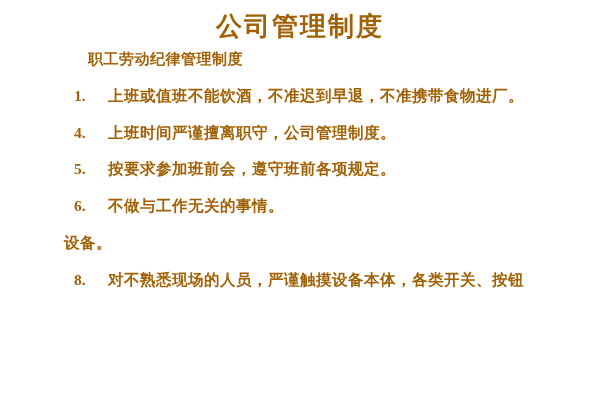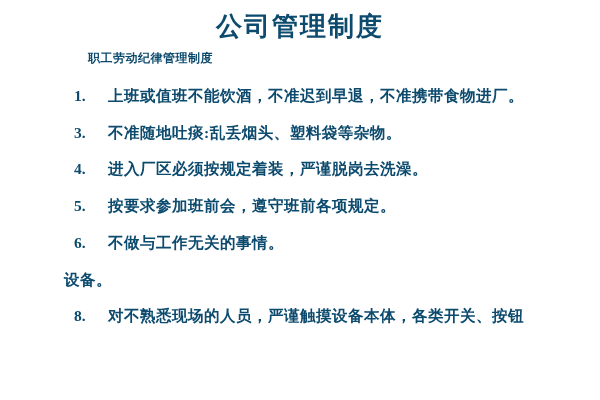--- a/index.html
+++ b/index.html
@@ -1,40 +1,40 @@
 <!DOCTYPE html>
 <html><head>
 <meta charset="utf-8">
 <style>
   html, body { margin: 0; padding: 0; }
   .page {
     position: relative;
     width: 600px;
     height: 400px;
     background: #ffffff;
-    color: #0c4a6e;
+    color: #a16207;
     overflow: hidden;
     font-family: "Liberation Serif", "DejaVu Serif", serif;
     font-weight: bold;
   }
   .doc-title {
     position: absolute;
     top: 9px;
     left: 0;
     right: 0;
     text-align: center;
     font-size: 26px;
     letter-spacing: 2px;
     margin: 0;
   }
   .doc-subtitle {
     position: absolute;
     top: 50px;
     left: 88px;
-    font-size: 12px;
+    font-size: 15px;
     letter-spacing: 0.5px;
     margin: 0;
   }
   .rule-list {
     position: absolute;
     top: 78px;
     left: 0;
     width: 600px;
     font-size: 15.5px;
     line-height: 36.7px;
@@ -65,26 +65,23 @@
 
   <p class="doc-subtitle">职工劳动纪律管理制度</p>
 
   <div class="rule-list">
 
     <div class="rule-line">
       <span class="item-number">1.</span><span>上班或值班不能饮酒，不准迟到早退，不准携带食物进厂。</span>
     </div>
 
 
-    <div class="rule-line">
-      <span class="item-number">3.</span><span>不准随地吐痰:乱丢烟头、塑料袋等杂物。</span>
-    </div>
 
     <div class="rule-line">
-      <span class="item-number">4.</span><span>进入厂区必须按规定着装，严谨脱岗去洗澡。</span>
+      <span class="item-number">4.</span><span>上班时间严谨擅离职守，公司管理制度。</span>
     </div>
 
     <div class="rule-line">
       <span class="item-number">5.</span><span>按要求参加班前会，遵守班前各项规定。</span>
     </div>
 
     <div class="rule-line">
       <span class="item-number">6.</span><span>不做与工作无关的事情。</span>
     </div>
 

